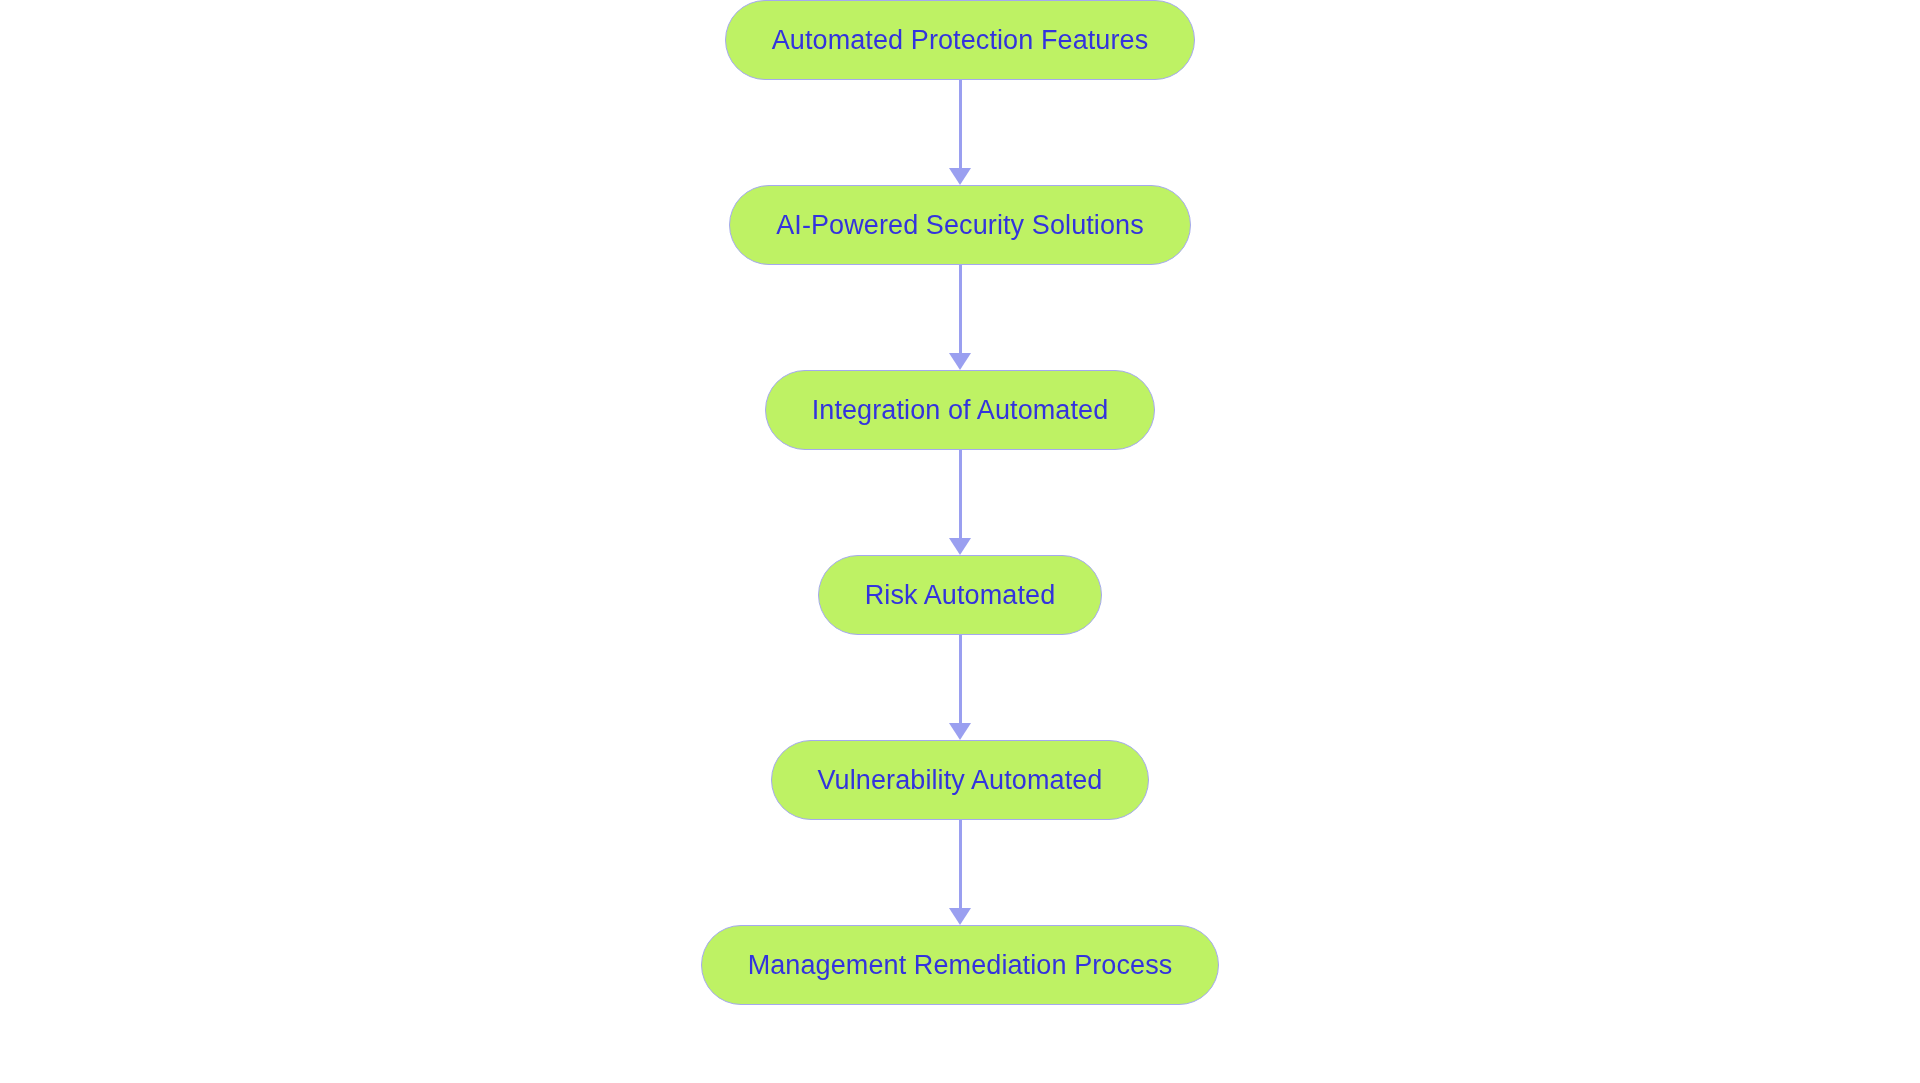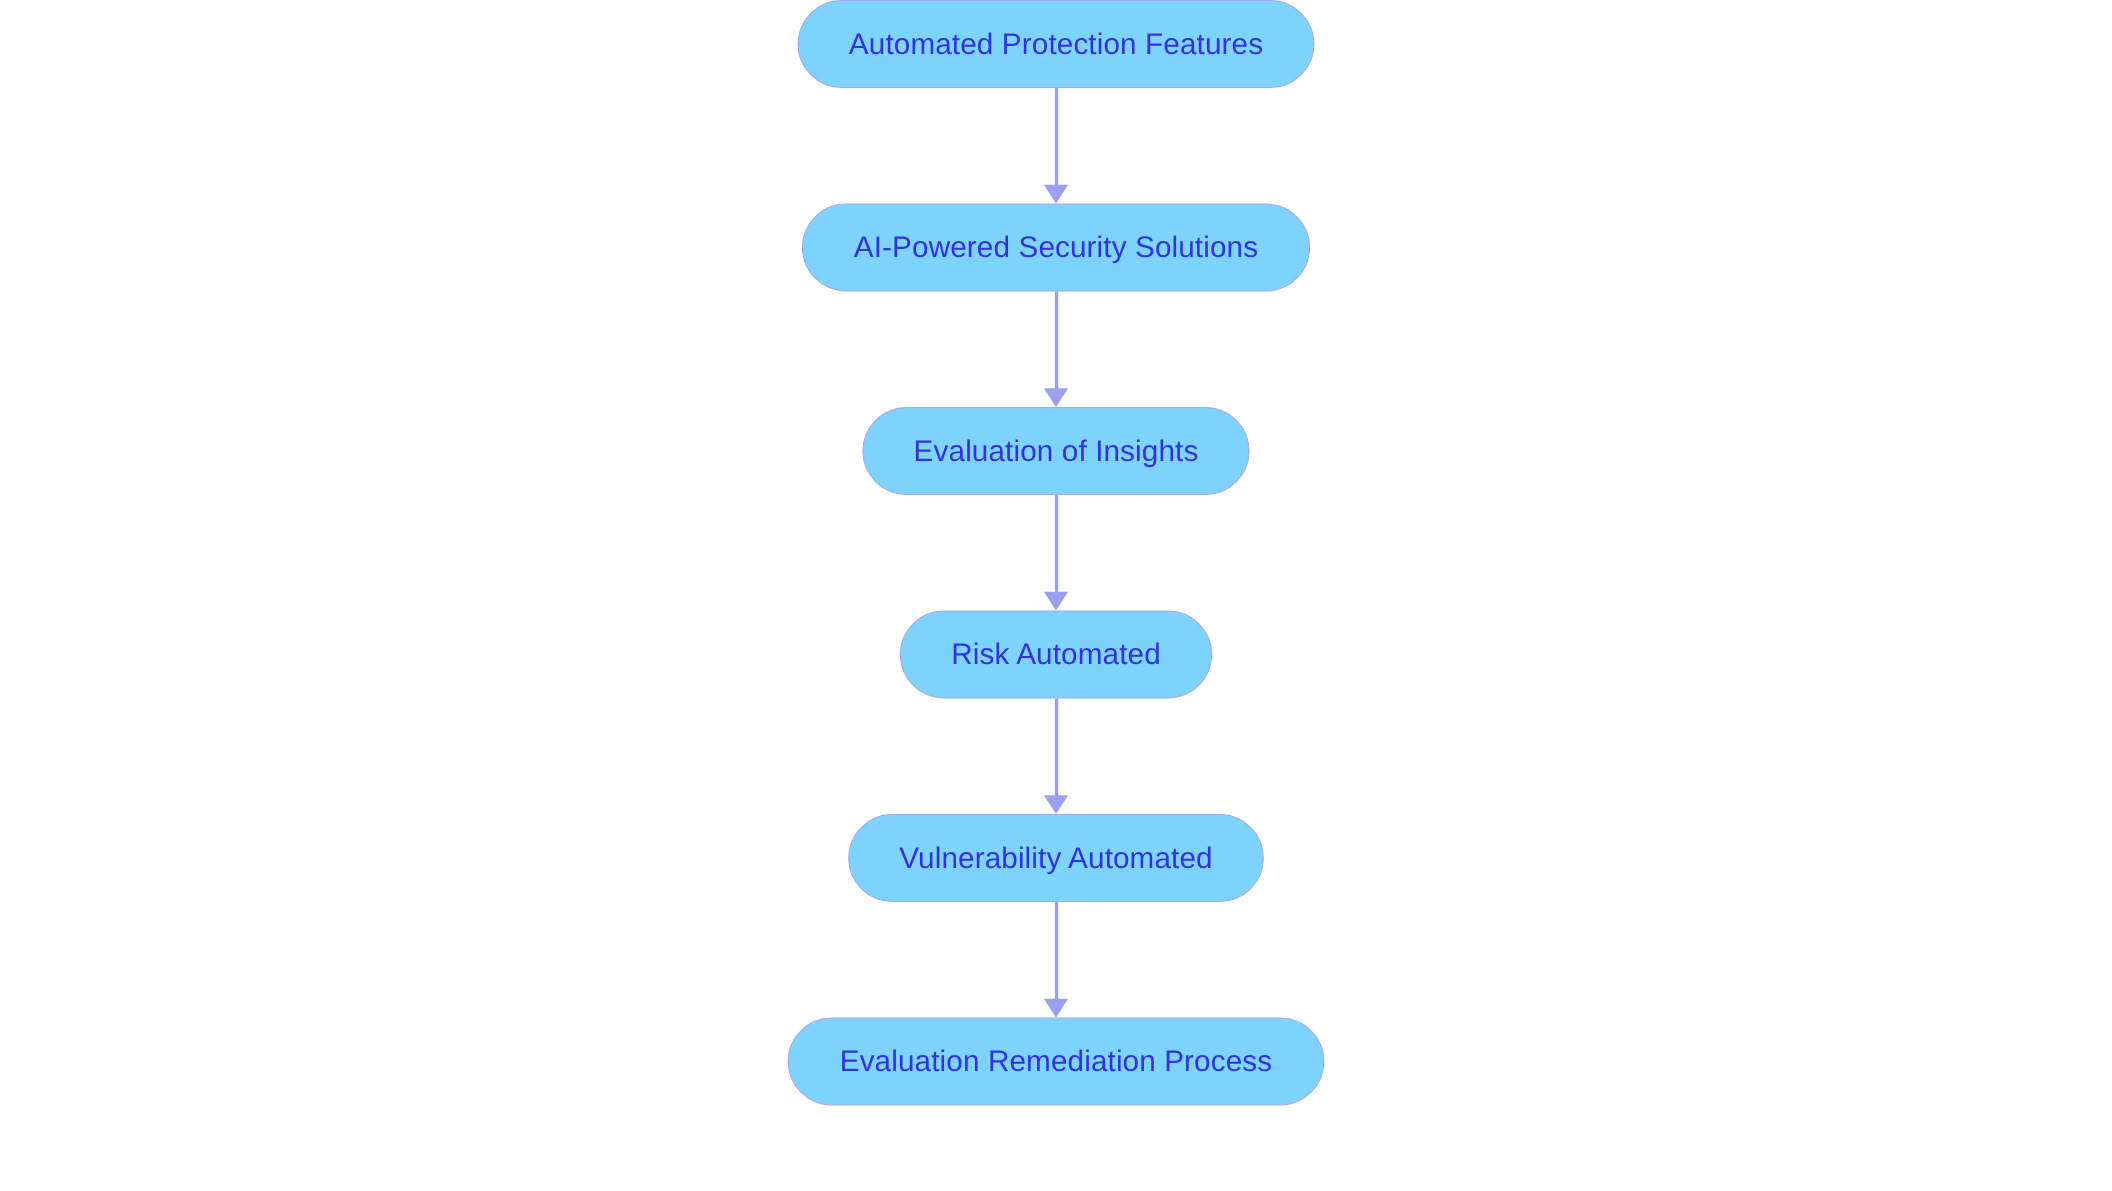--- a/index.html
+++ b/index.html
@@ -33,21 +33,21 @@
     align-items: center;
     justify-content: flex-start;
   }
 
   .flow-node {
     box-sizing: border-box;
     height: 80px;
     display: flex;
     align-items: center;
     justify-content: flex-start;
-    background: #7dd3fc;
+    background: #bef264;
     border: 1.5px solid #a5a9ef;
     border-radius: 40px;
     padding: 0 46px;
     flex: 0 0 auto;
   }
 
   .flow-node-label {
     font-family: "Liberation Sans", sans-serif;
     font-size: 27px;
     font-weight: 400;
@@ -104,21 +104,21 @@
     <div class="flow-node">
       <span class="flow-node-label">AI-Powered Security Solutions</span>
     </div>
 
     <div class="flow-connector">
       <span class="conn-line"></span>
       <span class="conn-head"></span>
     </div>
 
     <div class="flow-node">
-      <span class="flow-node-label">Evaluation of Insights</span>
+      <span class="flow-node-label">Integration of Automated</span>
     </div>
 
     <div class="flow-connector">
       <span class="conn-line"></span>
       <span class="conn-head"></span>
     </div>
 
     <div class="flow-node">
       <span class="flow-node-label">Risk Automated</span>
     </div>
@@ -131,17 +131,17 @@
     <div class="flow-node">
       <span class="flow-node-label">Vulnerability Automated</span>
     </div>
 
     <div class="flow-connector">
       <span class="conn-line"></span>
       <span class="conn-head"></span>
     </div>
 
     <div class="flow-node">
-      <span class="flow-node-label">Evaluation Remediation Process</span>
+      <span class="flow-node-label">Management Remediation Process</span>
     </div>
 
   </div>
 </div>
 
 </body></html>

